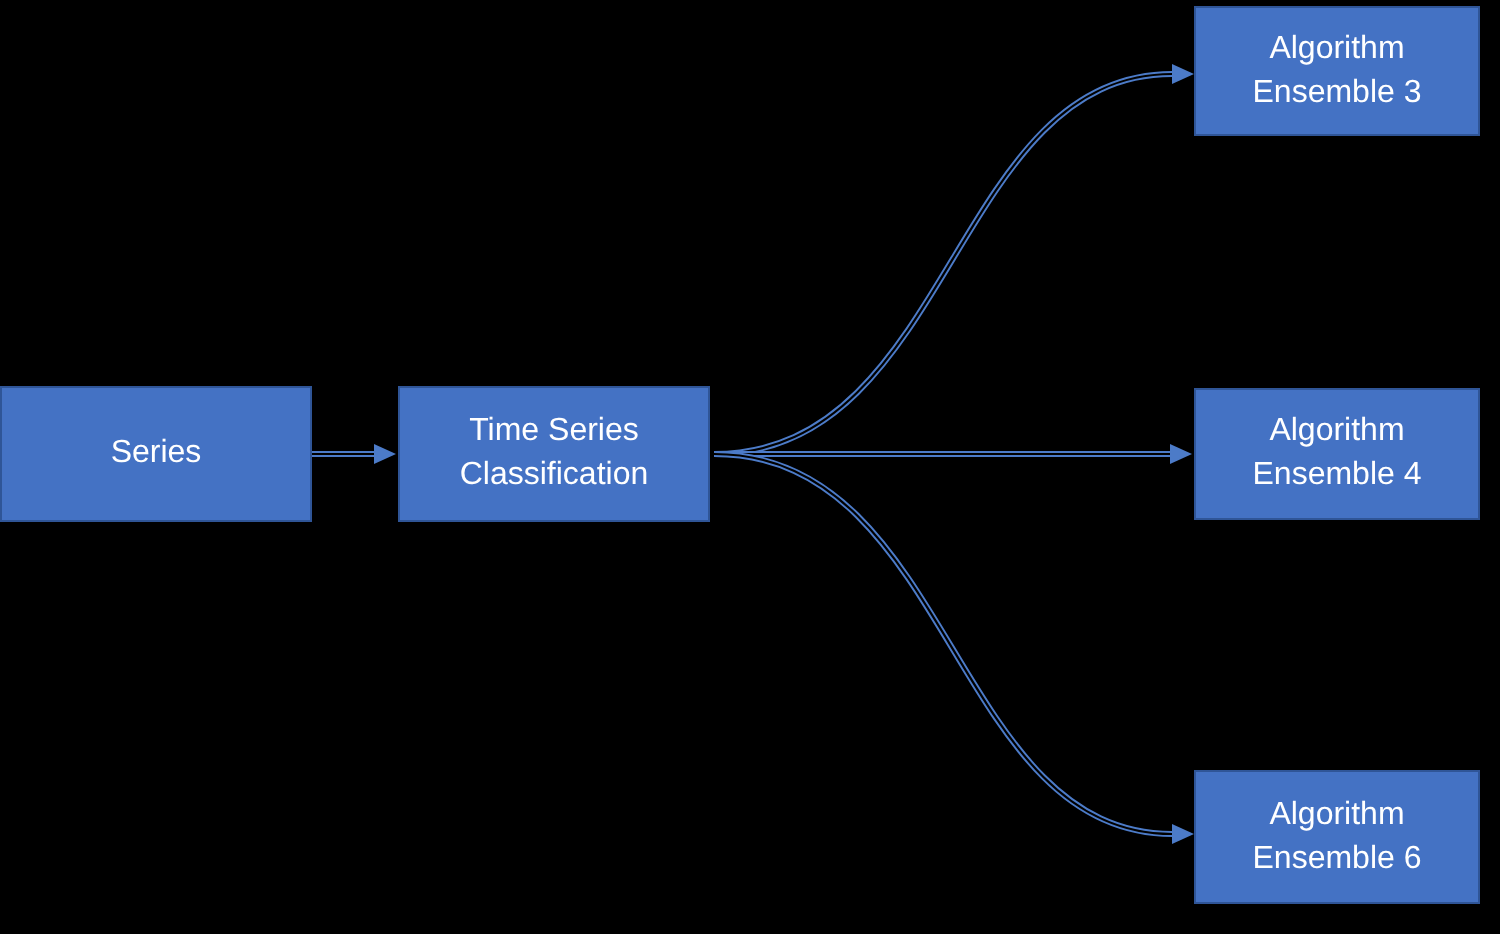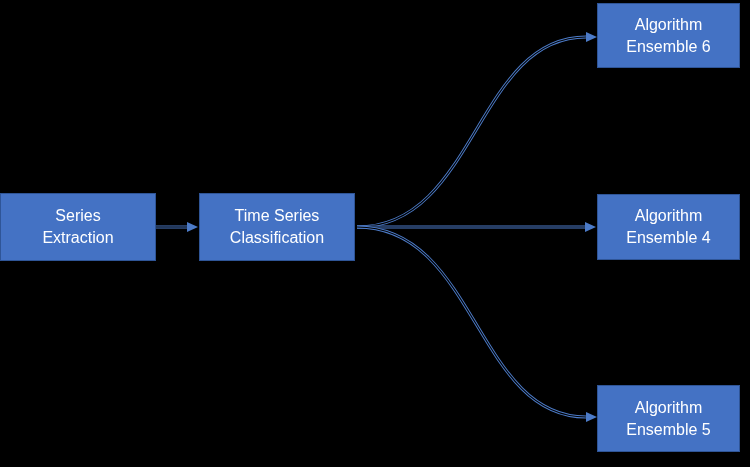--- a/index.html
+++ b/index.html
@@ -70,36 +70,35 @@
     <path class="core" d="M357,227 H585"></path>
     <polygon class="head" points="585,222 596,227 585,232"></polygon>
 
     <path class="conn" d="M357,227 C476,227 476,417 586,417"></path>
     <path class="core" d="M357,227 C476,227 476,417 586,417"></path>
     <polygon class="head" points="586,412 597,417 586,422"></polygon>
   </svg>
 
   <div class="node" style="left:0px; top:193px; width:156px; height:68px;">
     <span>Series</span>
-    <span>Extraction</span>
   </div>
 
   <div class="node" style="left:199px; top:193px; width:156px; height:68px;text-align:center;">
     <span>Time Series</span>
     <span>Classification</span>
   </div>
 
   <div class="node" style="left:597px; top:3px; width:143px; height:65px;">
     <span>Algorithm</span>
-    <span>Ensemble 6</span>
+    <span>Ensemble 3</span>
   </div>
 
   <div class="node" style="left:597px; top:194px; width:143px; height:66px;">
     <span>Algorithm</span>
     <span>Ensemble 4</span>
   </div>
 
   <div class="node" style="left:597px; top:385px; width:143px; height:67px;">
     <span>Algorithm</span>
-    <span>Ensemble 5</span>
+    <span>Ensemble 6</span>
   </div>
 
 </div>
 
 </body></html>

